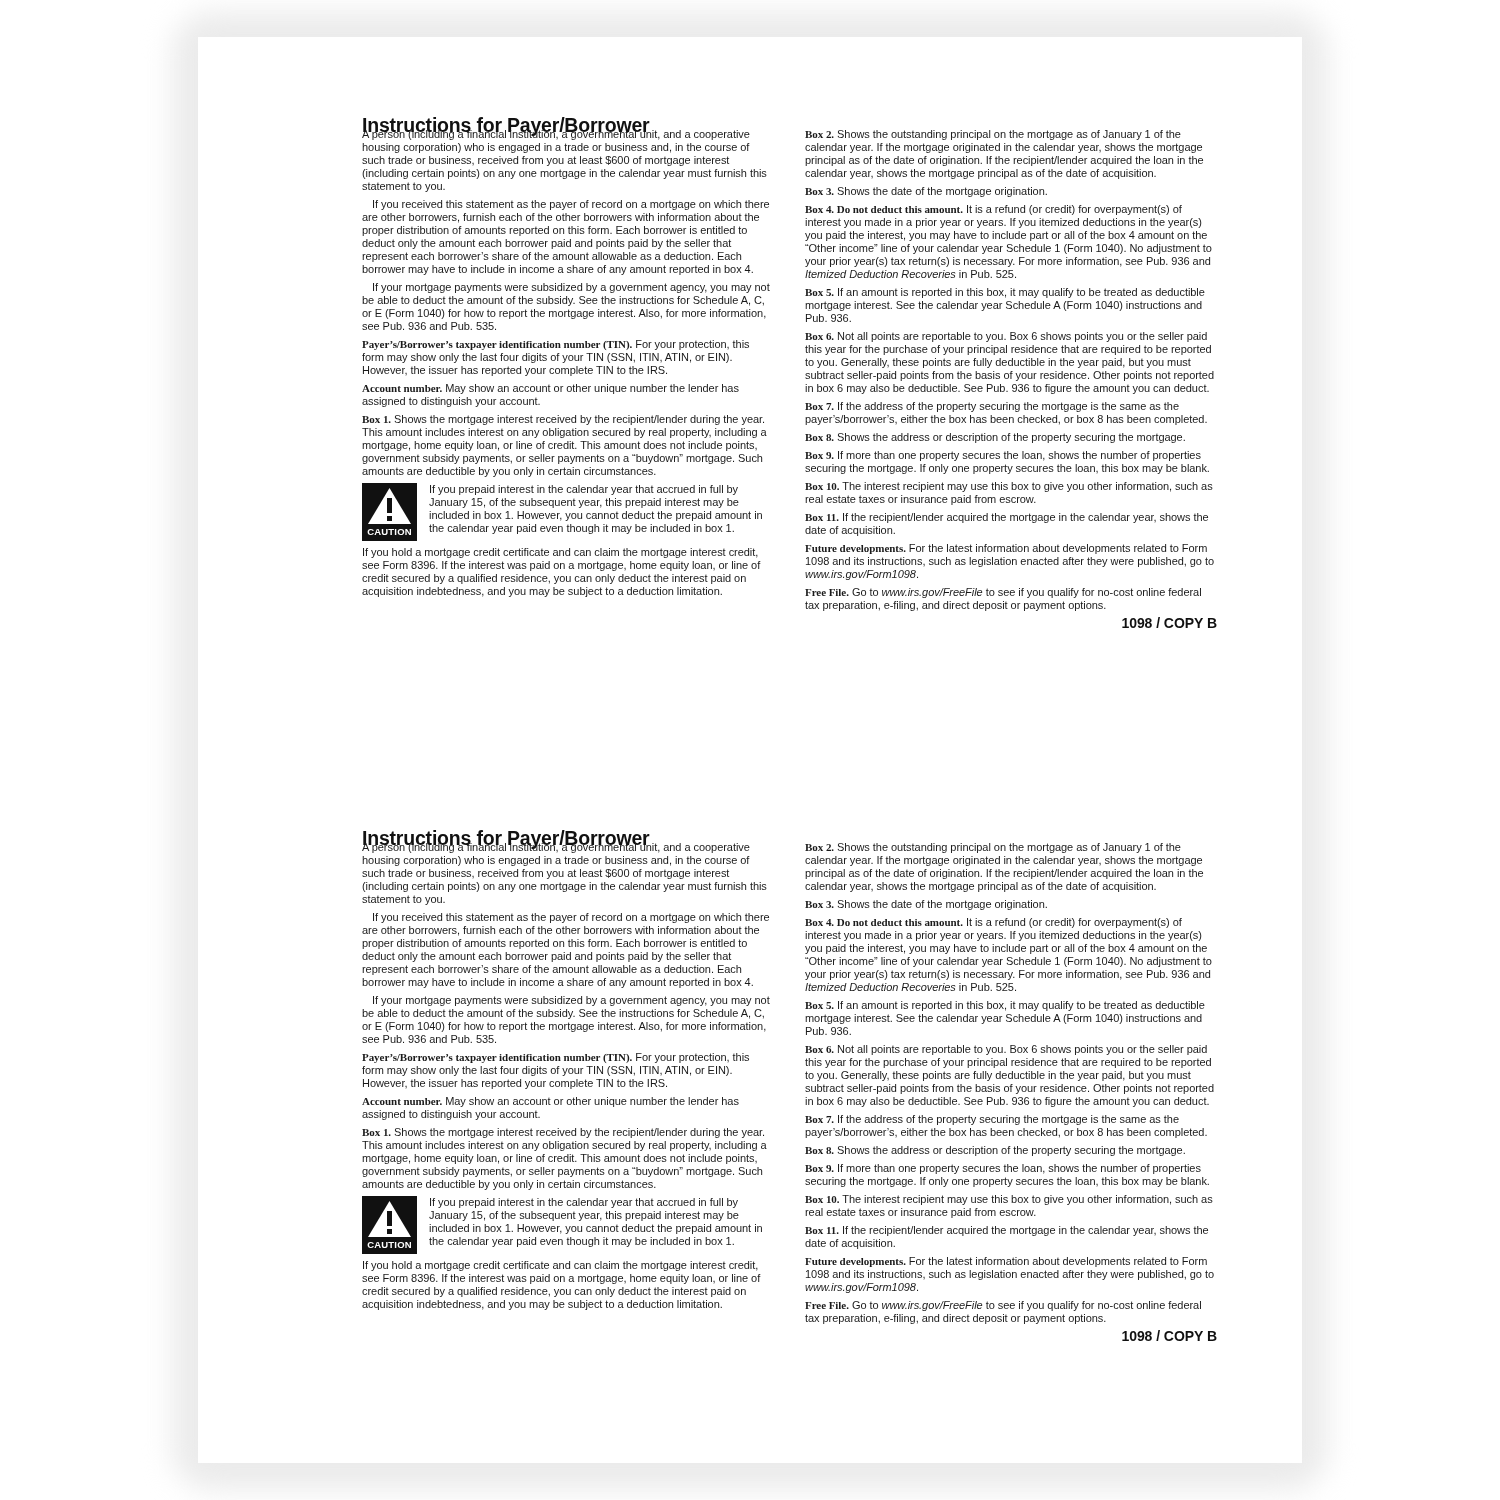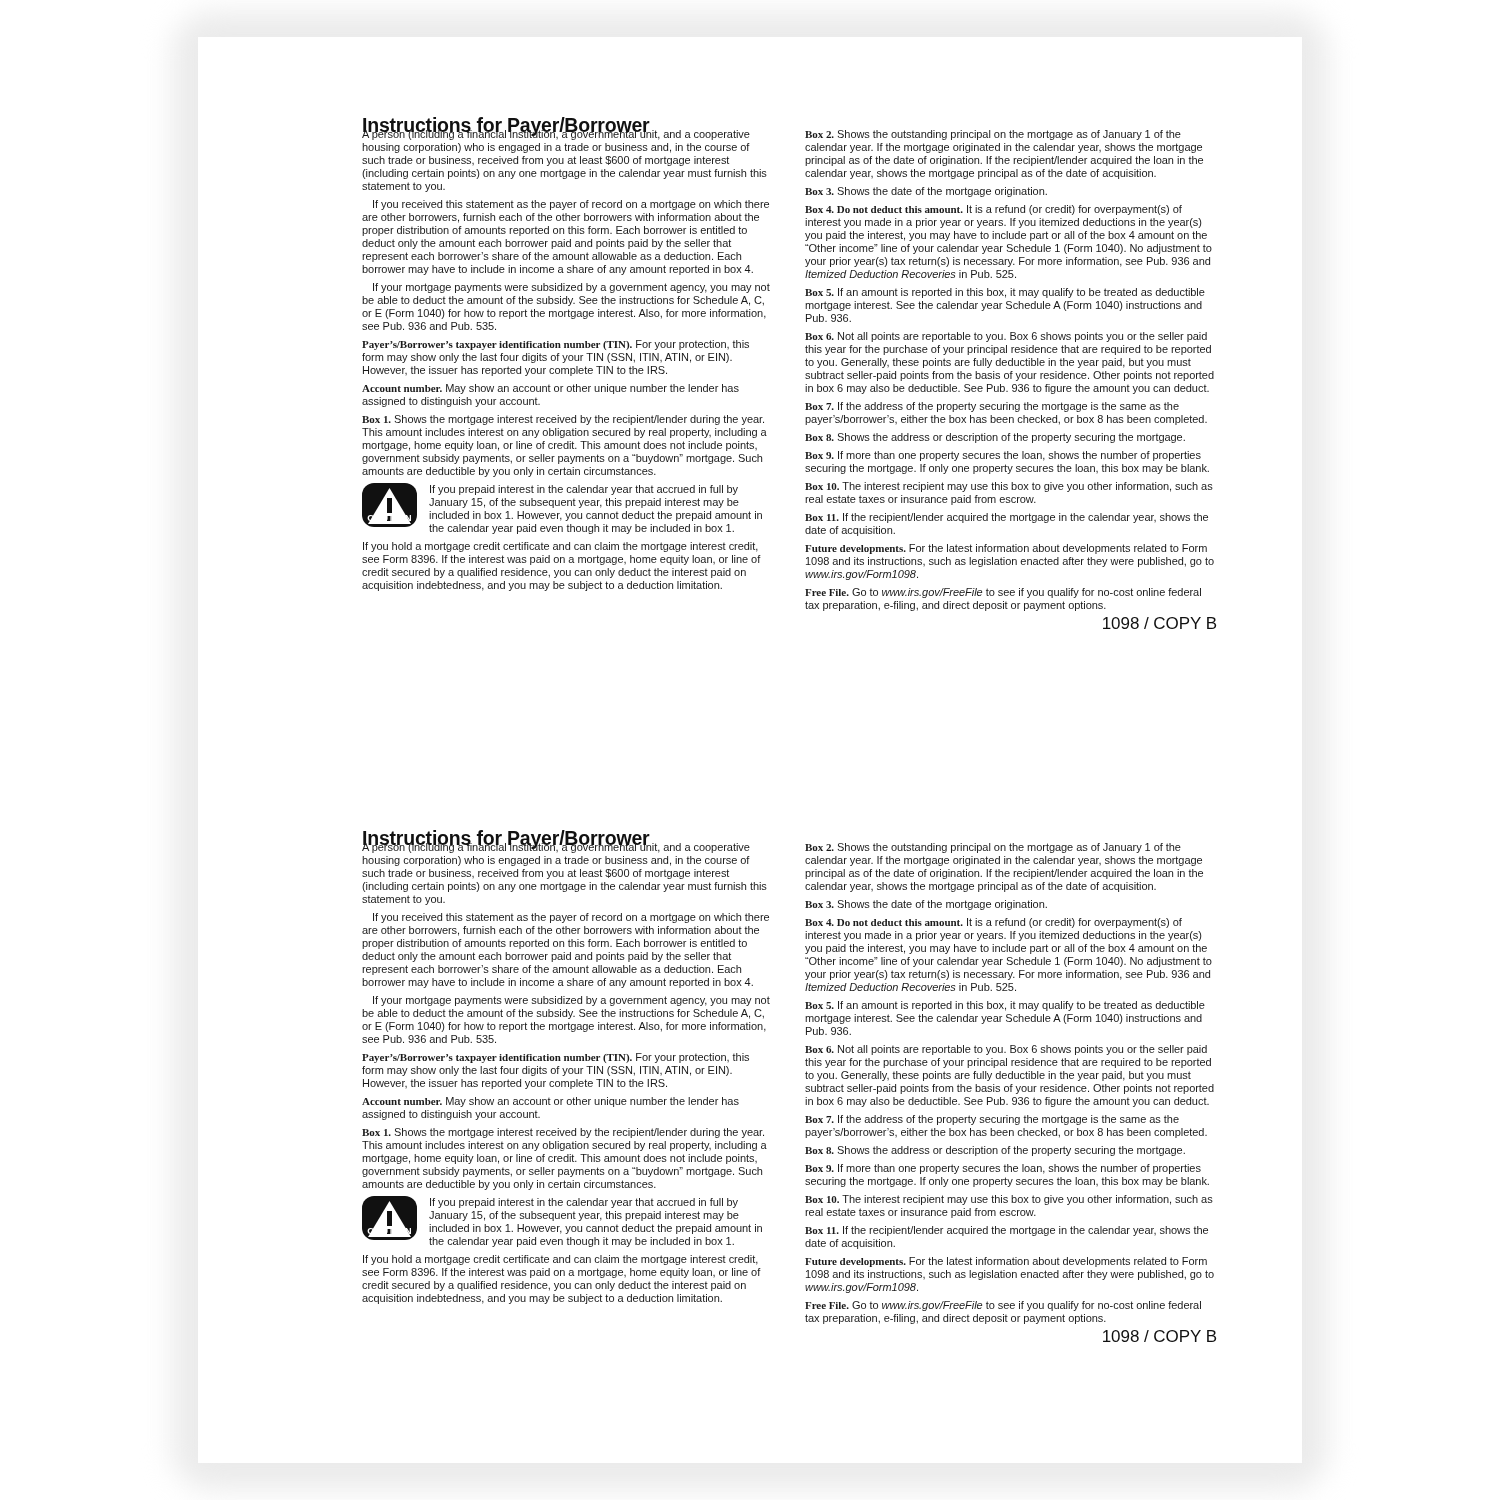--- a/index.html
+++ b/index.html
@@ -26,30 +26,30 @@
   }
   .col { position: absolute; top: 27px; font-size: 11px; line-height: 13px; letter-spacing: -0.05px; }
   .col.left { left: 0; width: 410px; }
   .col.right { left: 443px; top: 27px; width: 412px; }
   .p { margin: 0 0 5px 0; }
   .p.indent { text-indent: 10px; }
   b { font-weight: bold; font-family: Liberation Serif, serif; }
   i { }
   .caution-row { display: flex; margin: 2px 0 5px 0; }
   .caution-icon {
-    width: 55px; height: 44px; background: #111; flex: 0 0 55px; position: relative; margin-right: 12px; border-radius: 12px;
+    width: 55px; height: 58px; background: #111; flex: 0 0 55px; position: relative; margin-right: 12px;
   }
   .caution-icon svg { position: absolute; left: 4px; top: 3px; }
   .caution-word {
     position: absolute; left: 0; right: 0; bottom: 3px; text-align: center;
     color: #fff; font-size: 9.5px; font-weight: bold; letter-spacing: 0.2px;
   }
   .caution-text { flex: 1; }
   .footer-label {
-    text-align: right; font-size: 17px; font-weight: normal; margin-top: 2px; color: #111;
+    text-align: right; font-size: 14px; font-weight: bold; margin-top: 2px; color: #111;
   }
 </style>
 </head>
 <body>
 
 <div class="shadow"></div>
 
 <div class="page">
 
   <section class="copy c1">

